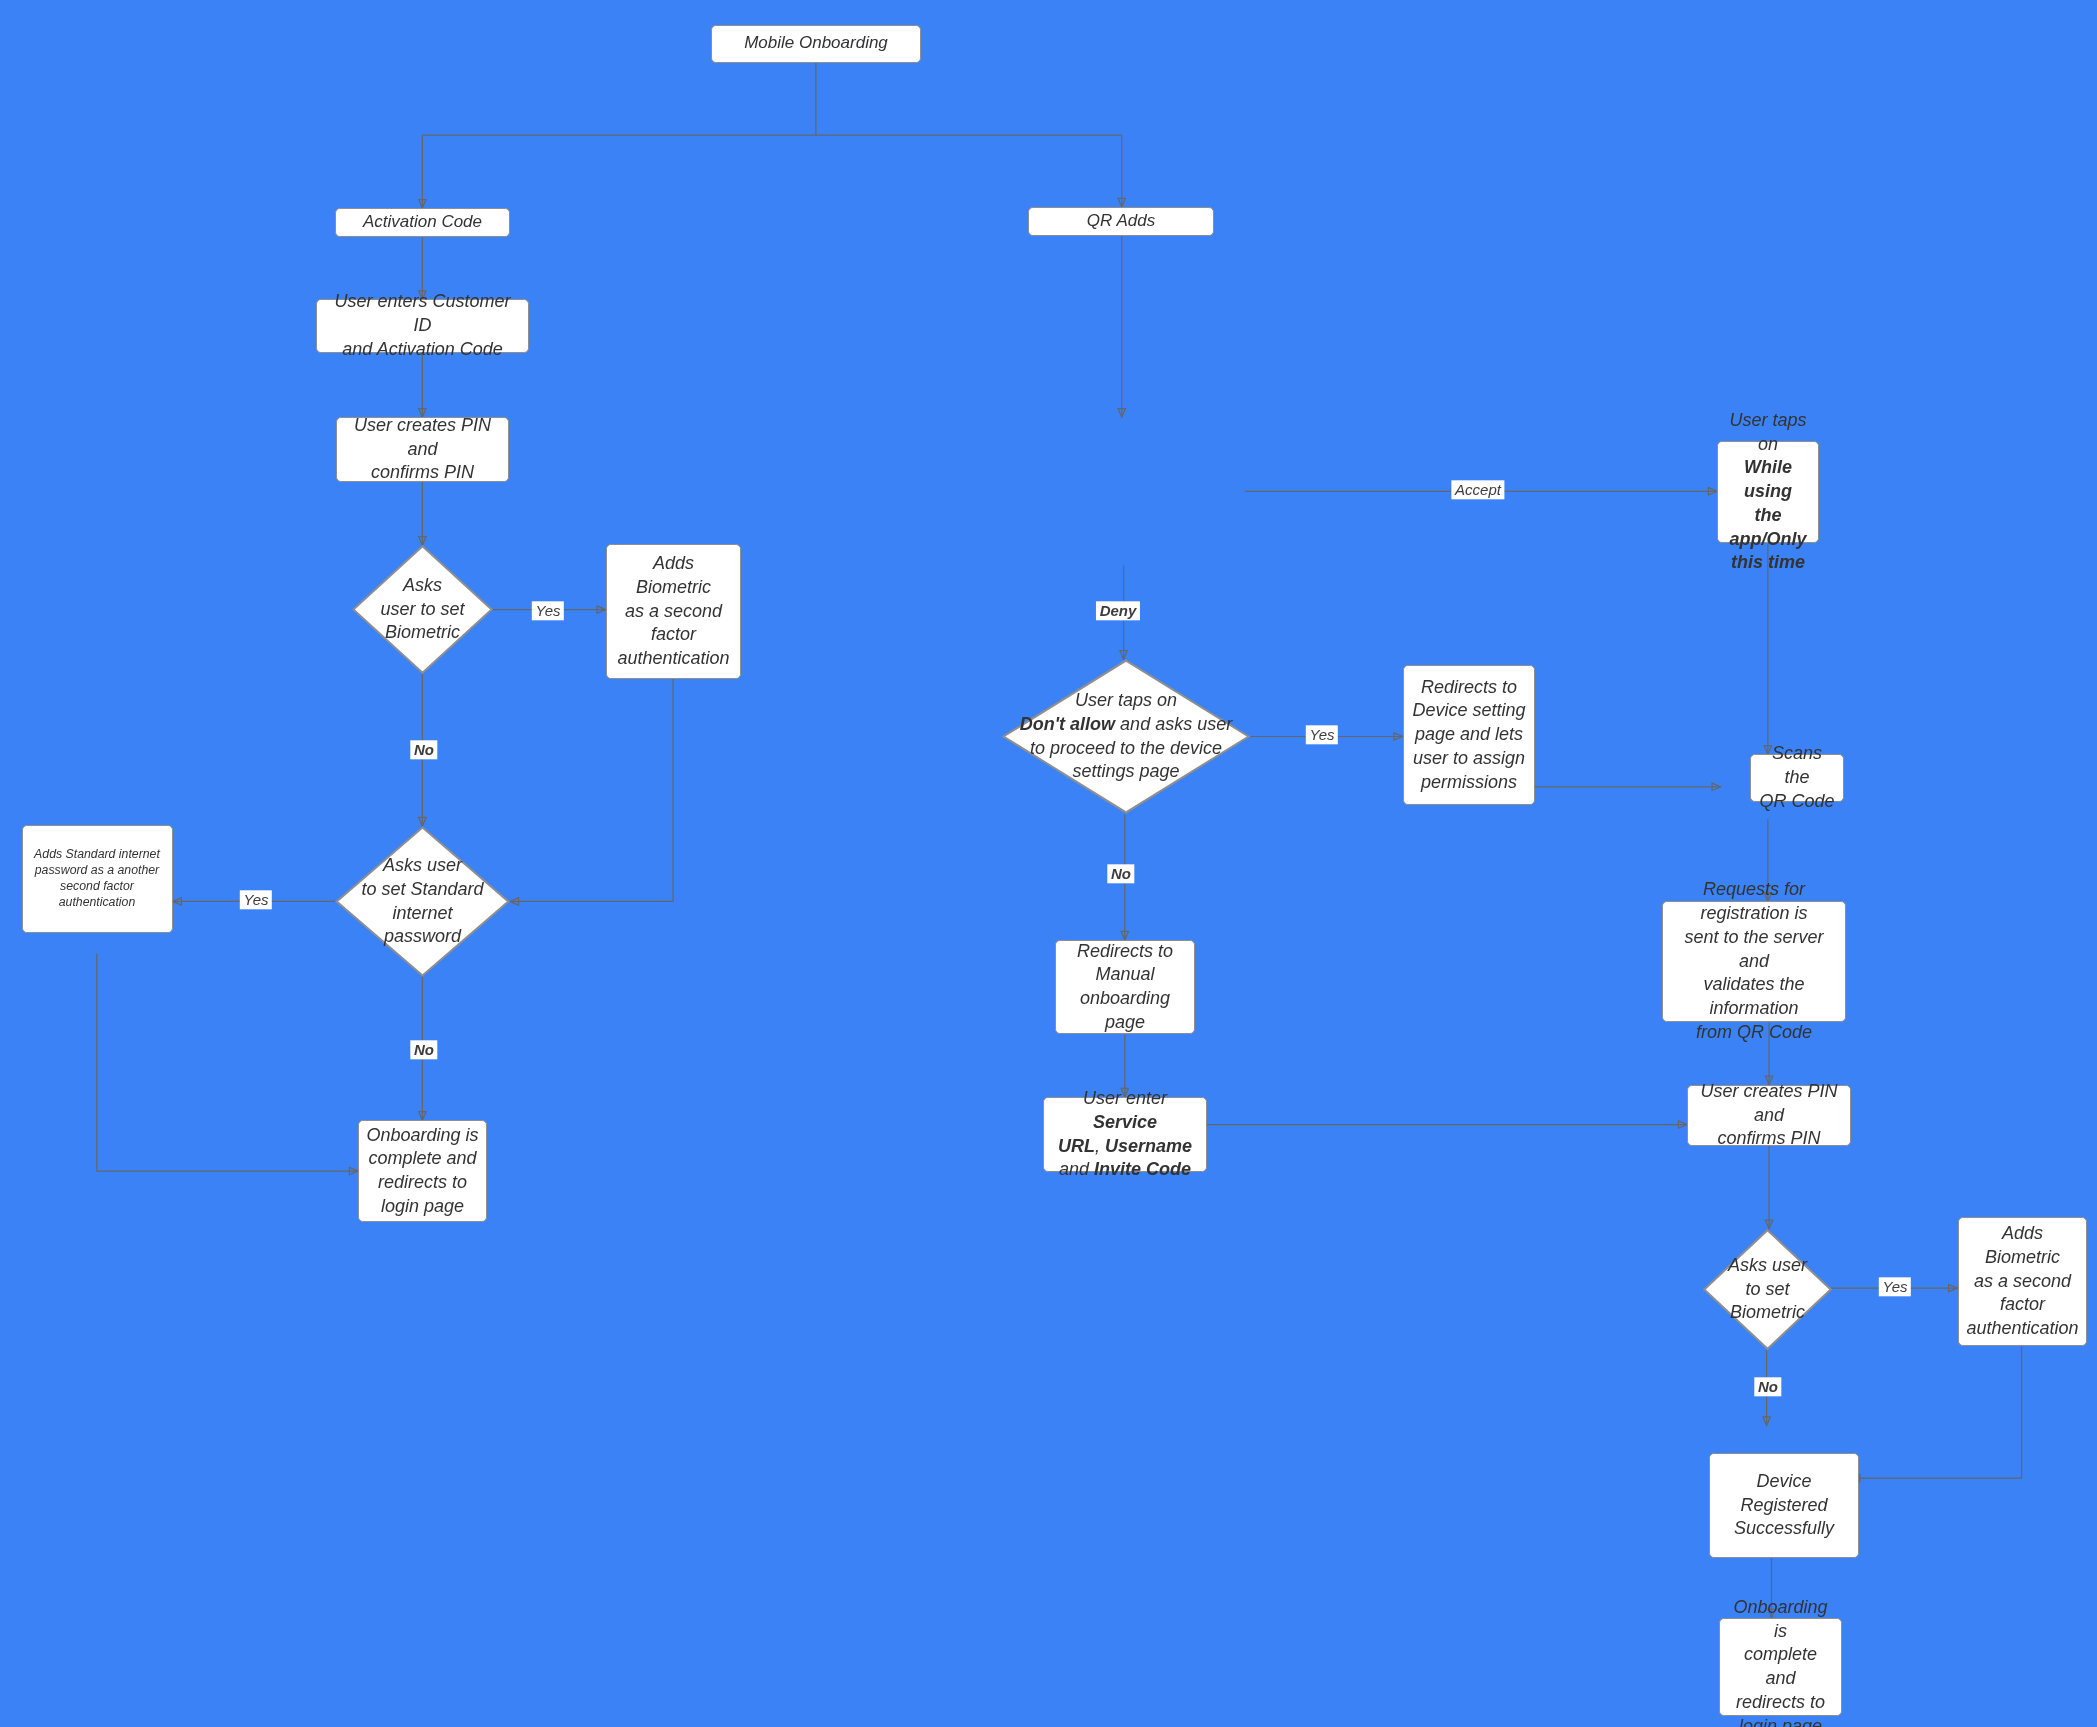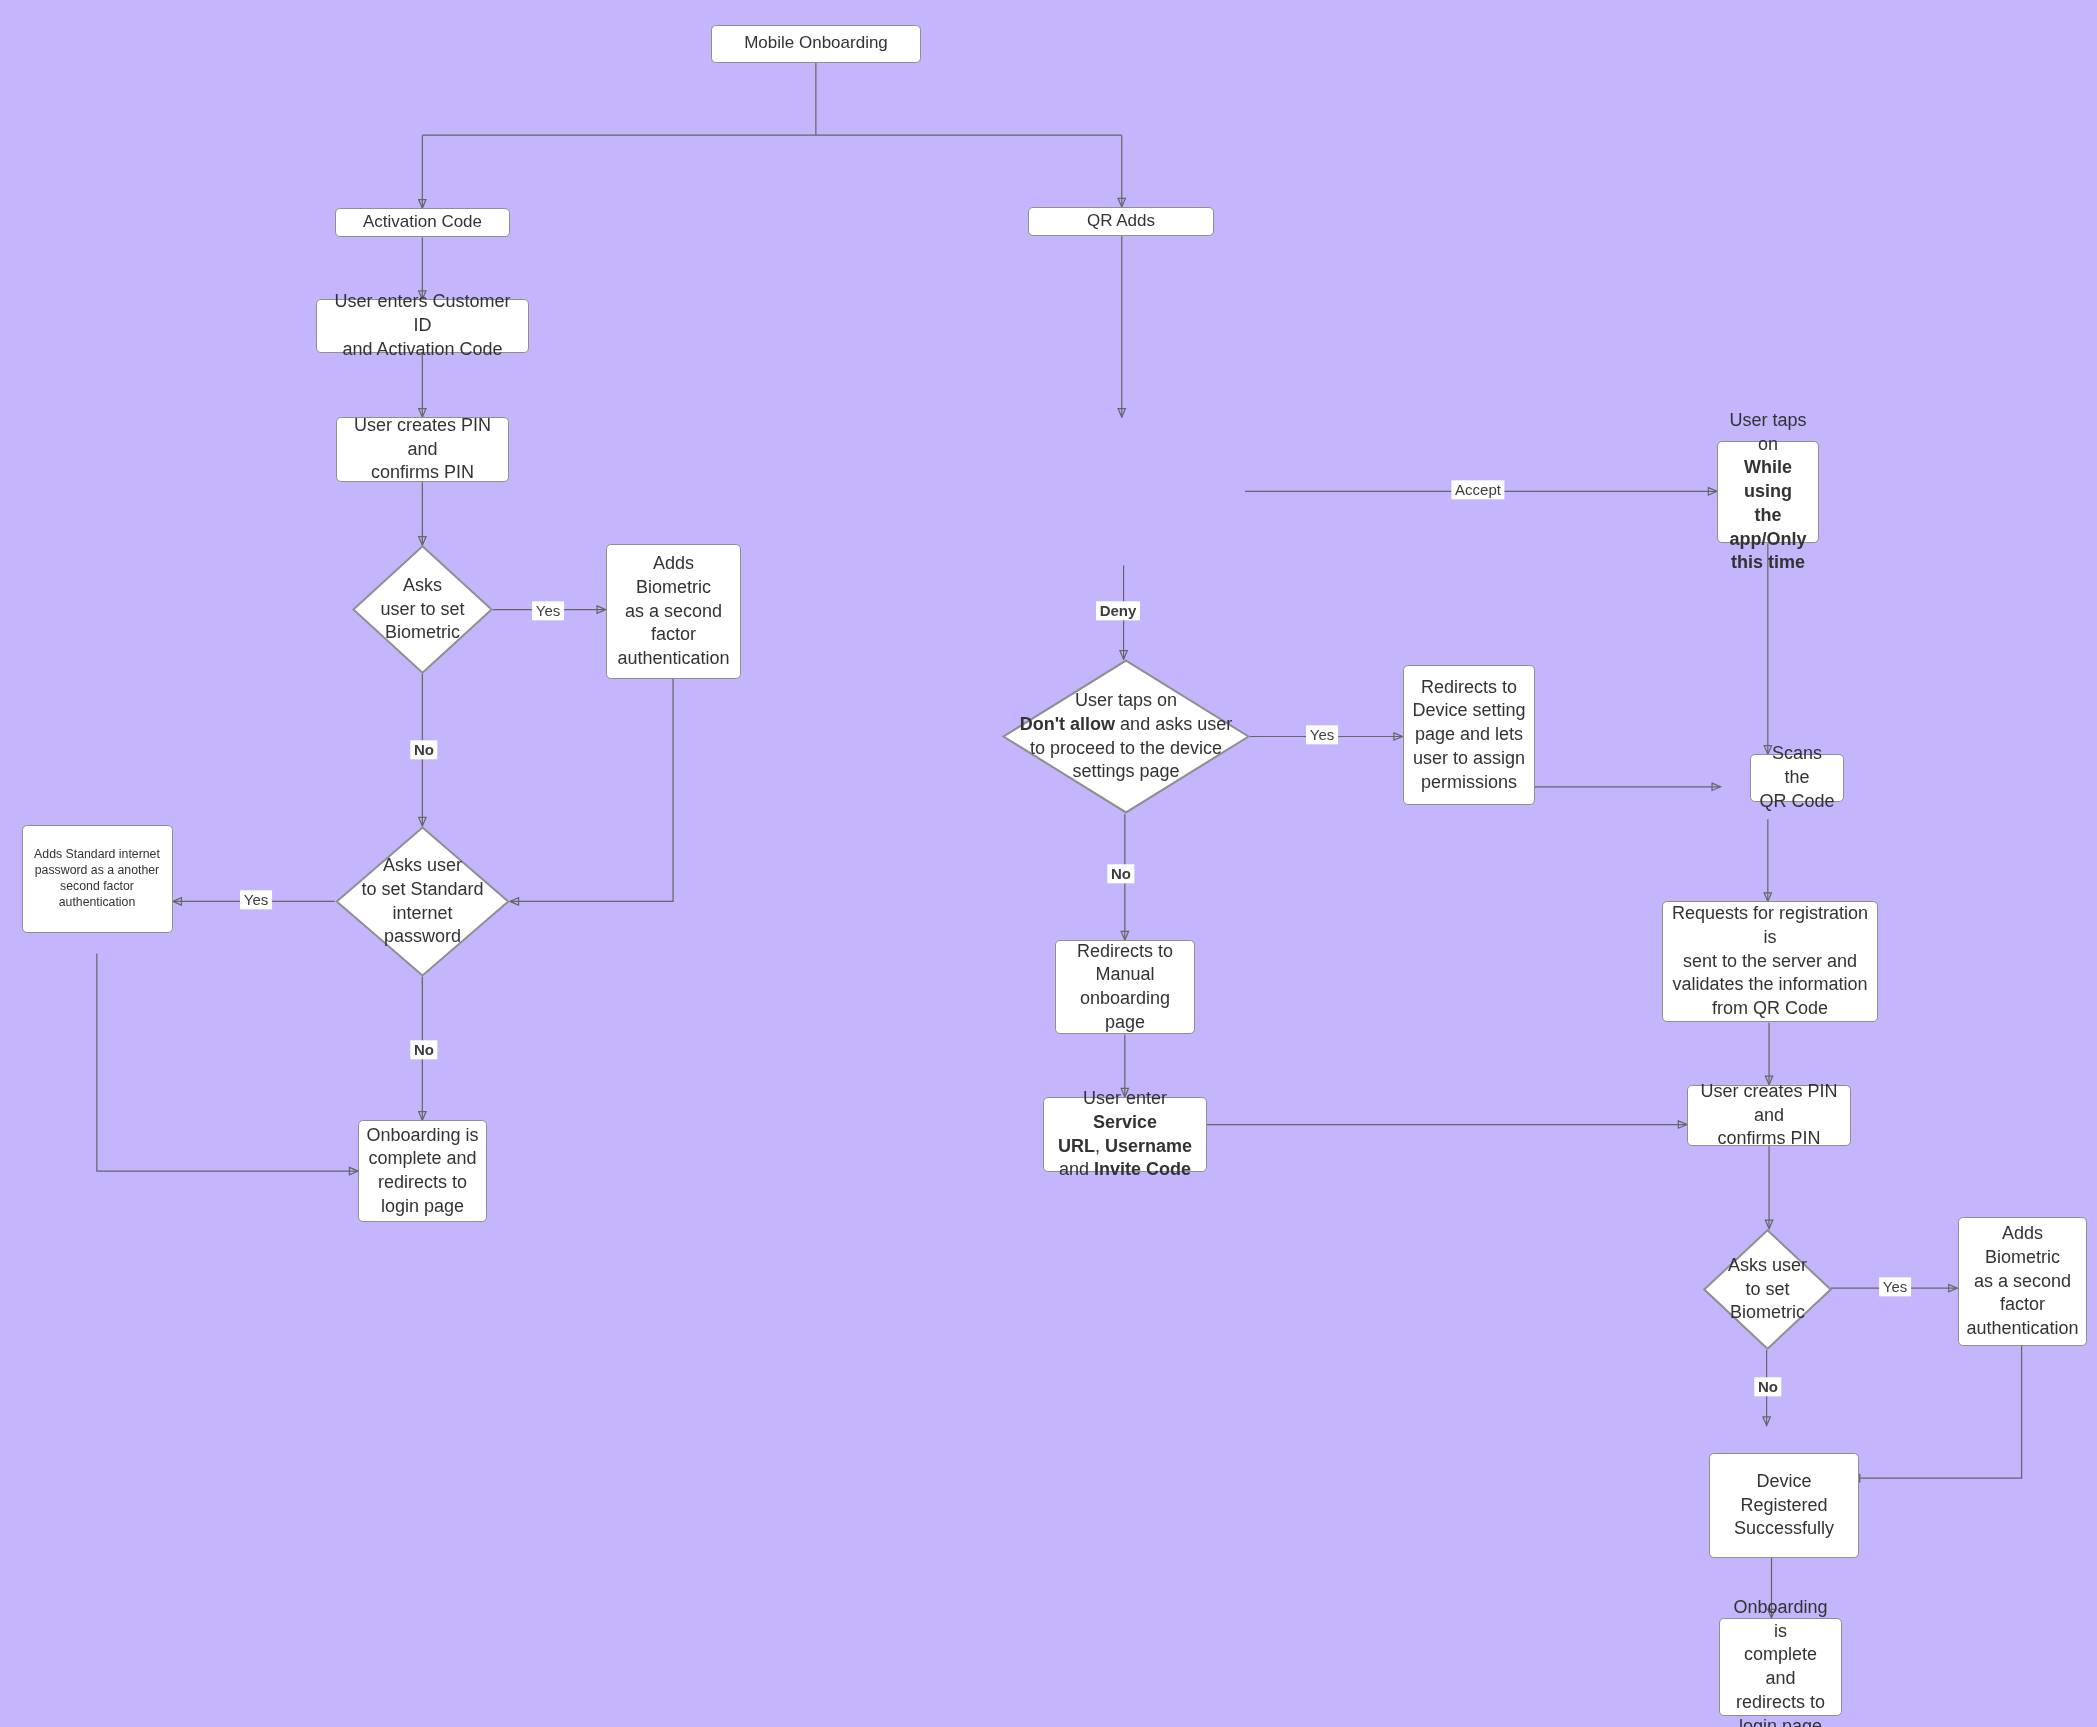--- a/index.html
+++ b/index.html
@@ -1,19 +1,19 @@
 <!DOCTYPE html>
 <html style="font-size:9.8px"><head>
 <meta charset="utf-8">
 <title>Mobile Onboarding Flowchart</title>
 <style>
   * { box-sizing: border-box; margin: 0; padding: 0; }
   html, body { background: #ffffff; }
   body { font-family: "Liberation Sans", sans-serif; color: #333333; }
-  .canvas { position: relative; width: 2097px; height: 1728px; background: #c4b5fd; overflow: hidden; }
+  .canvas { position: relative; width: 2097px; height: 1728px; background: #3b82f6; overflow: hidden; font-style: italic; }
   .connectors { position: absolute; left: 0; top: 0; width: 2097px; height: 1728px; }
   .connectors path { fill: none; stroke: #666666; stroke-width: 2; }
   .node { position: absolute; display: flex; align-items: center; justify-content: center;
           text-align: center; font-size: 18px; line-height: 1.32; color: #333333; }
   .box { background: #ffffff; border: 1.2px solid #8f8f8f; border-radius: 4.9px; padding: 3.7px 4.9px; }
   .header { font-size: 17px; }
   .small { font-size: 12.3px; line-height: 1.3; }
   .diamond { background: transparent; }
   .diamond .shape { position: absolute; left: 0; top: 0; width: 100%; height: 100%; }
   .diamond polygon { fill: #ffffff; stroke: #8f8f8f; stroke-width: 2; vector-effect: non-scaling-stroke; }
@@ -164,21 +164,21 @@
 Manual
 onboarding page</div>
   </div>
 
   <div class="node box" style="left:1043px;top:1097px;width:164px;height:75px">
     <div class="node-label"><span>User enter </span><span style="font-weight: bold;">Service
 URL</span><span>, </span><span style="font-weight: bold;">Username</span><span>
 and </span><span style="font-weight: bold;">Invite Code</span></div>
   </div>
 
-  <div class="node box" style="left:1662px;top:901px;width:216px;height:121px">
+  <div class="node box" style="left:1662px;top:901px;width:184px;height:121px">
     <div class="node-label">Requests for registration is
 sent to the server and
 validates the information
 from QR Code</div>
   </div>
 
   <div class="node box" style="left:1687px;top:1085px;width:164px;height:61px">
     <div class="node-label">User creates PIN
 and
 confirms PIN</div>

